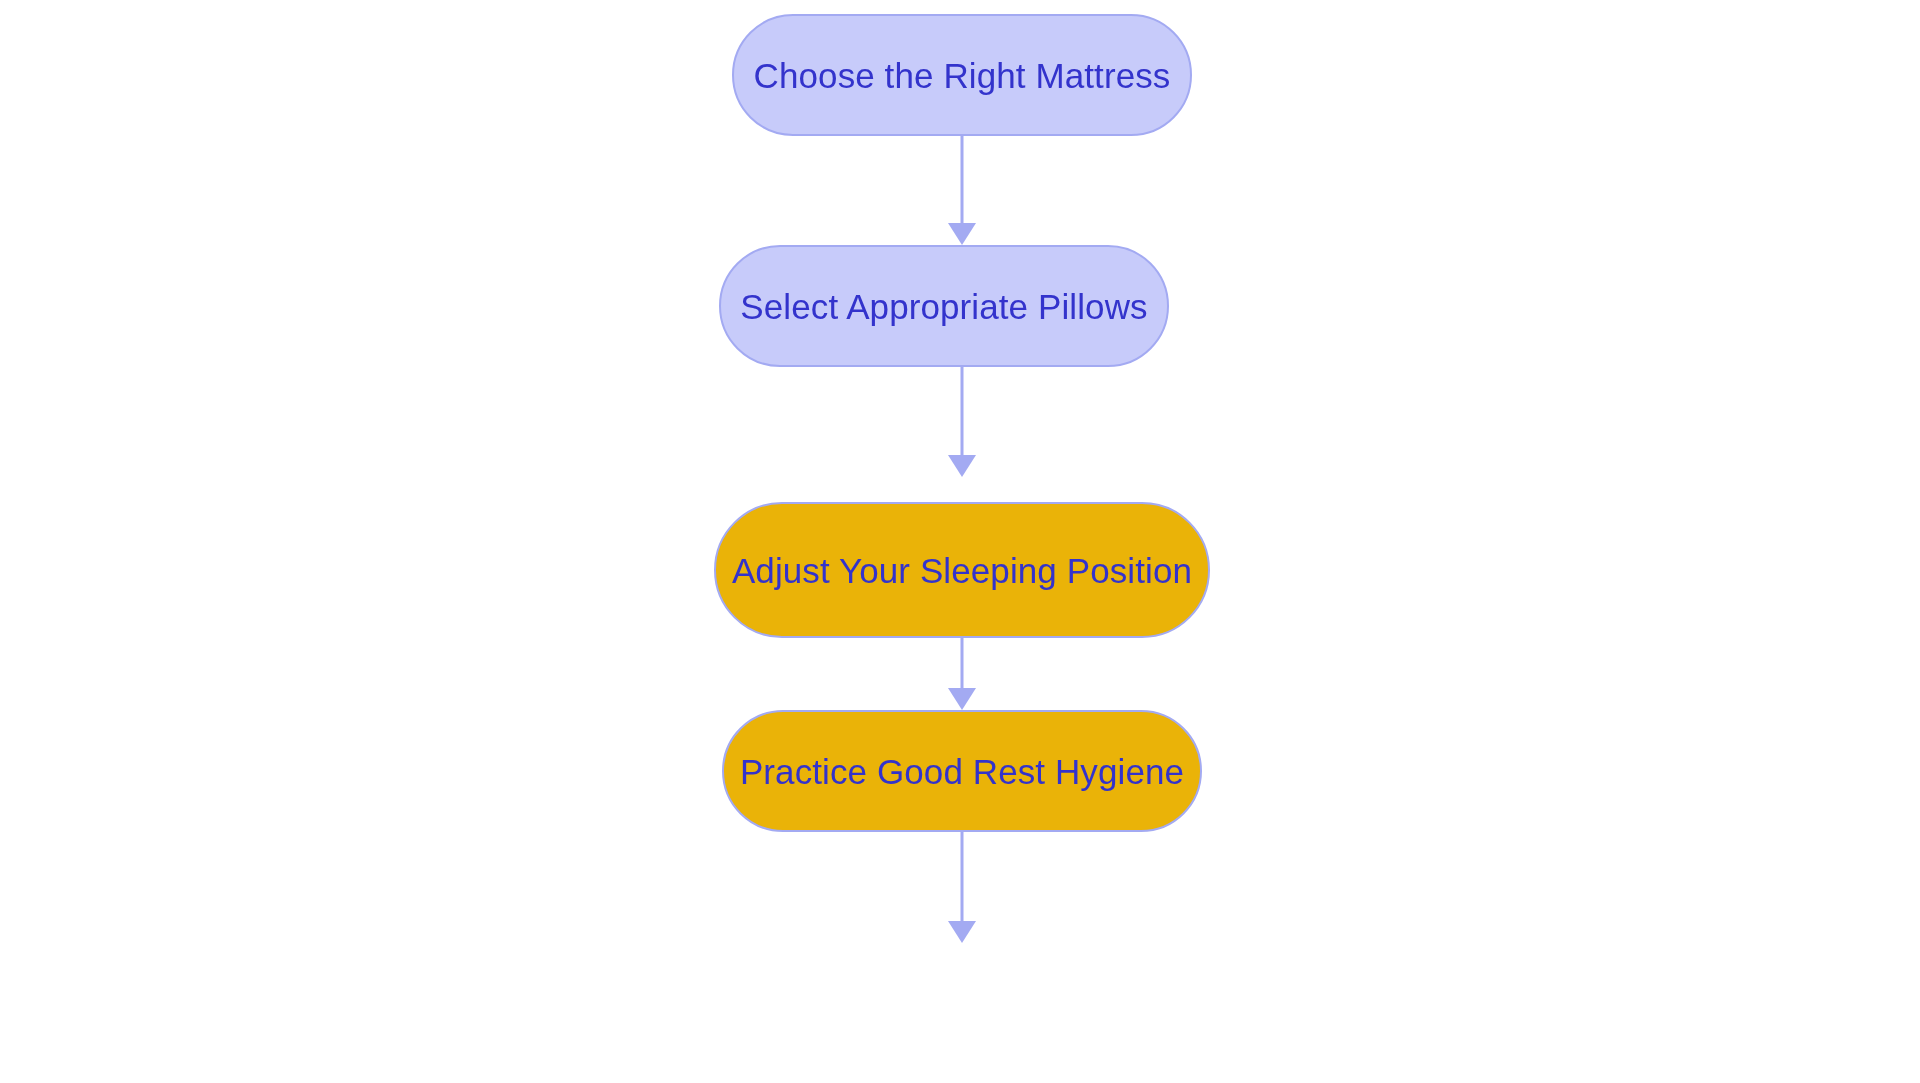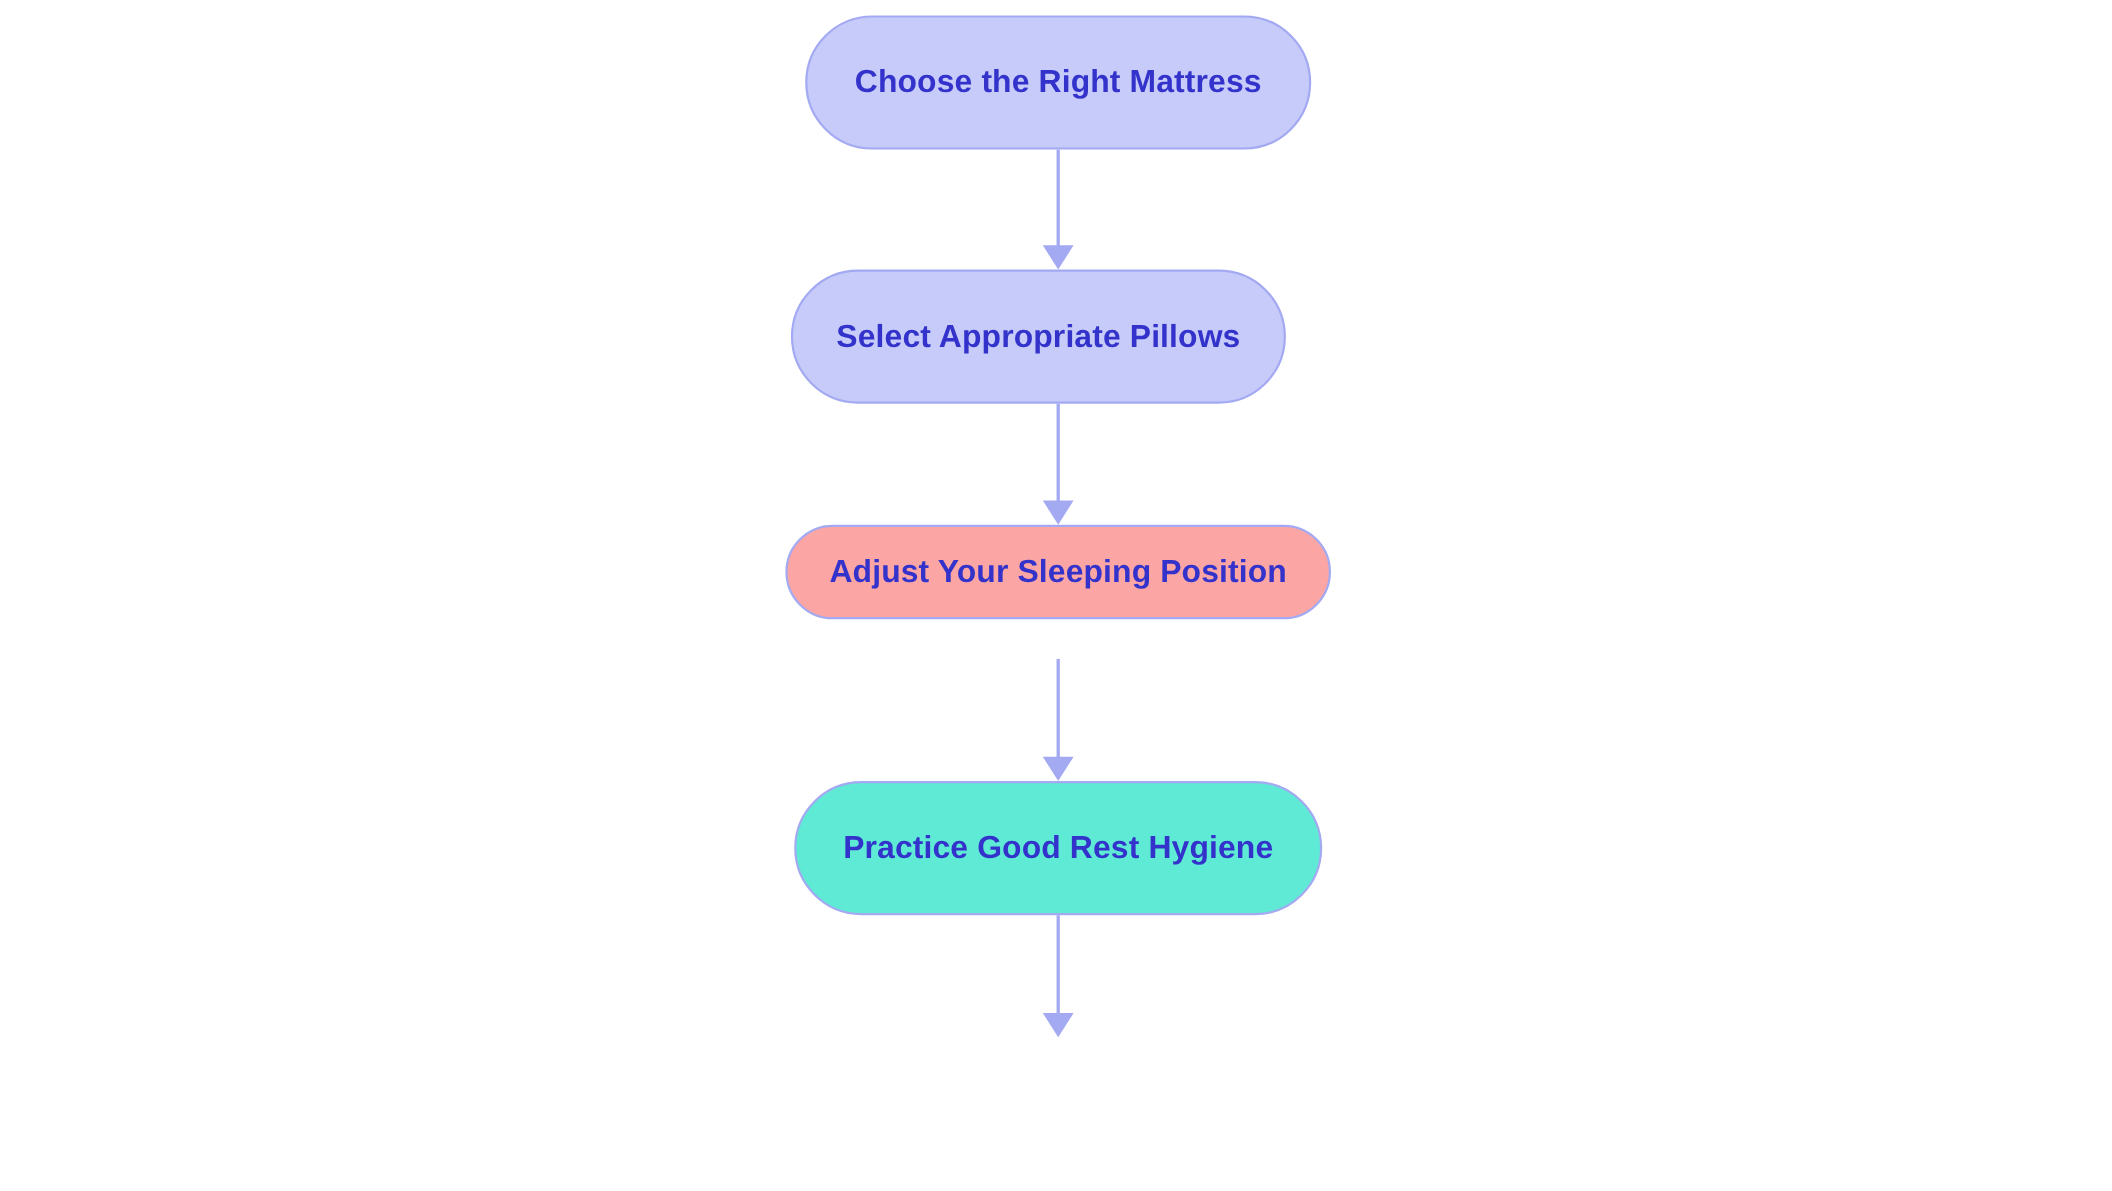--- a/index.html
+++ b/index.html
@@ -34,22 +34,22 @@
     display: flex;
     align-items: center;
     justify-content: center;
     background: #c7cbfa;
     border: 2px solid #a3aaf2;
     border-radius: 999px;
     white-space: nowrap;
   }
   .flow-node .node-label {
     font-family: "Liberation Sans", sans-serif;
-    font-size: 29px;
-    font-weight: 700;
+    font-size: 35px;
+    font-weight: 400;
     letter-spacing: 0.1px;
     color: #3333cc;
     line-height: 1;
     user-select: none;
     text-align: center;
   }
   .connector {
     position: absolute;
     box-sizing: border-box;
   }
@@ -93,20 +93,20 @@
       <div class="connector" style="left: 942px; top: 832px; width: 40px; height: 111px;">
         <div class="conn-line" style="height: 91px; background: rgb(163, 170, 242);"></div>
         <div class="conn-head" style="border-top-color: rgb(163, 170, 242);"></div>
       </div>
       <div class="flow-node" style="left: 732px; top: 14px; width: 460px; height: 122px; background: rgb(199, 203, 250); border-color: rgb(163, 170, 242);">
         <span class="node-label" style="color: rgb(51, 51, 204);">Choose the Right Mattress</span>
       </div>
       <div class="flow-node" style="left: 719px; top: 245px; width: 450px; height: 122px; background: rgb(199, 203, 250); border-color: rgb(163, 170, 242);">
         <span class="node-label" style="color: rgb(51, 51, 204);">Select Appropriate Pillows</span>
       </div>
-      <div class="flow-node" style="left: 714px; top: 477px; width: 496px; height: 86px; background: #fca5a5; border-color: rgb(163, 170, 242);">
+      <div class="flow-node" style="left: 714px; top: 502px; width: 496px; height: 136px; background: #eab308; border-color: rgb(163, 170, 242);">
         <span class="node-label" style="color: rgb(51, 51, 204);">Adjust Your Sleeping Position</span>
       </div>
-      <div class="flow-node" style="left: 722px; top: 710px; width: 480px; height: 122px; background: #5eead4; border-color: rgb(163, 170, 242);">
+      <div class="flow-node" style="left: 722px; top: 710px; width: 480px; height: 122px; background: #eab308; border-color: rgb(163, 170, 242);">
         <span class="node-label" style="color: rgb(51, 51, 204);">Practice Good Rest Hygiene</span>
       </div>
     </div>
 </div>
 
 </body></html>

